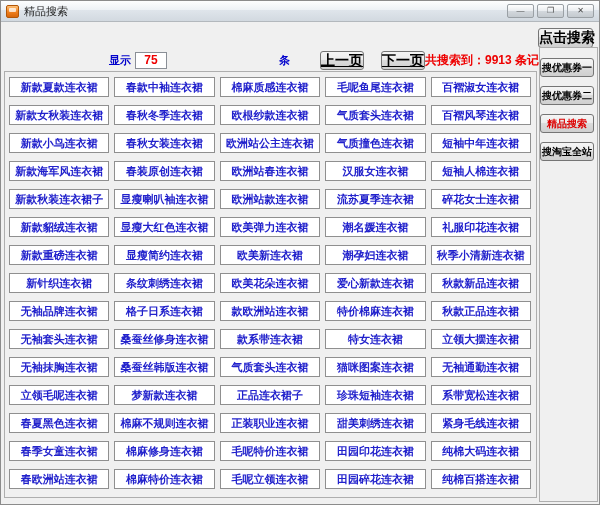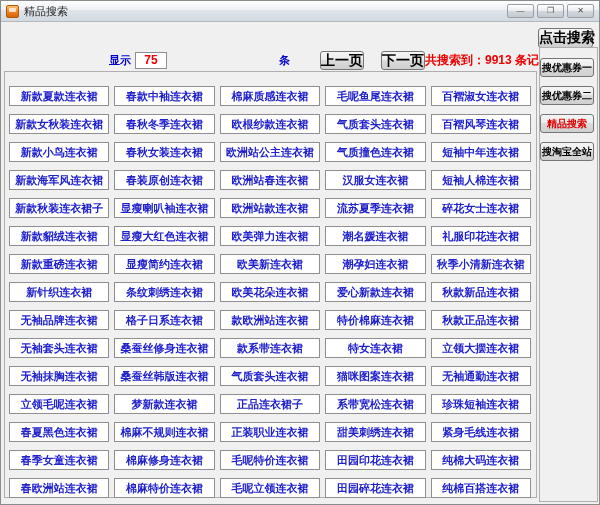--- a/index.html
+++ b/index.html
@@ -62,33 +62,33 @@
     position:absolute; left:0; top:49px; width:536px; height:20px;
     display:flex; align-items:center;
   }
   .pager-row .lbl-blue { margin-left:108px; }
   .count-input {
     width:32px; height:17px; margin:0 4px; text-align:center;
     background:#fff; border:1px solid #8a8f96;
     font-family:inherit; font-size:12px; font-weight:bold; color:var(--value-red);
     outline:none;
   }
-  .pager-btn { width:66px; height:19px; }
+  .pager-btn { width:66px; height:19px;text-decoration:underline; }
   .prev-btn { margin-left:30px; }
   .next-btn { margin-left:17px; }
   .result-summary {
     margin-left:auto; margin-right:4px;
     font-size:12px; font-weight:bold; color:var(--value-red); white-space:nowrap;
   }
   
   .keyword-grid {
     position:absolute; left:3px; top:70px; width:533px; height:427px;
     border:1px solid #aeaeae; background:#f0f0f0;
     display:grid; grid-template-columns:repeat(5,1fr);
-    column-gap:5px; row-gap:8px; padding:14px 5px 0 4px;
+    column-gap:5px; row-gap:8px; padding:5px 5px 0 4px;
     align-content:start;
   }
   .kw-btn {
     height:20px; font-family:inherit; font-size:11px; font-weight:bold;
     color:var(--kw-blue); background:#ffffff; border:1px solid #8f8f8f;
     white-space:nowrap; overflow:hidden; text-align:center; padding:0 1px;
     cursor:default;
   }
   
   .sidebar {
@@ -178,22 +178,22 @@
       <button class="kw-btn">特女连衣裙</button>
       <button class="kw-btn">立领大摆连衣裙</button>
       <button class="kw-btn">无袖抹胸连衣裙</button>
       <button class="kw-btn">桑蚕丝韩版连衣裙</button>
       <button class="kw-btn">气质套头连衣裙</button>
       <button class="kw-btn">猫咪图案连衣裙</button>
       <button class="kw-btn">无袖通勤连衣裙</button>
       <button class="kw-btn">立领毛呢连衣裙</button>
       <button class="kw-btn">梦新款连衣裙</button>
       <button class="kw-btn">正品连衣裙子</button>
+      <button class="kw-btn">珍珠短袖连衣裙</button>
       <button class="kw-btn">系带宽松连衣裙</button>
-      <button class="kw-btn">珍珠短袖连衣裙</button>
       <button class="kw-btn">春夏黑色连衣裙</button>
       <button class="kw-btn">棉麻不规则连衣裙</button>
       <button class="kw-btn">正装职业连衣裙</button>
       <button class="kw-btn">甜美刺绣连衣裙</button>
       <button class="kw-btn">紧身毛线连衣裙</button>
       <button class="kw-btn">春季女童连衣裙</button>
       <button class="kw-btn">棉麻修身连衣裙</button>
       <button class="kw-btn">毛呢特价连衣裙</button>
       <button class="kw-btn">田园印花连衣裙</button>
       <button class="kw-btn">纯棉大码连衣裙</button>

